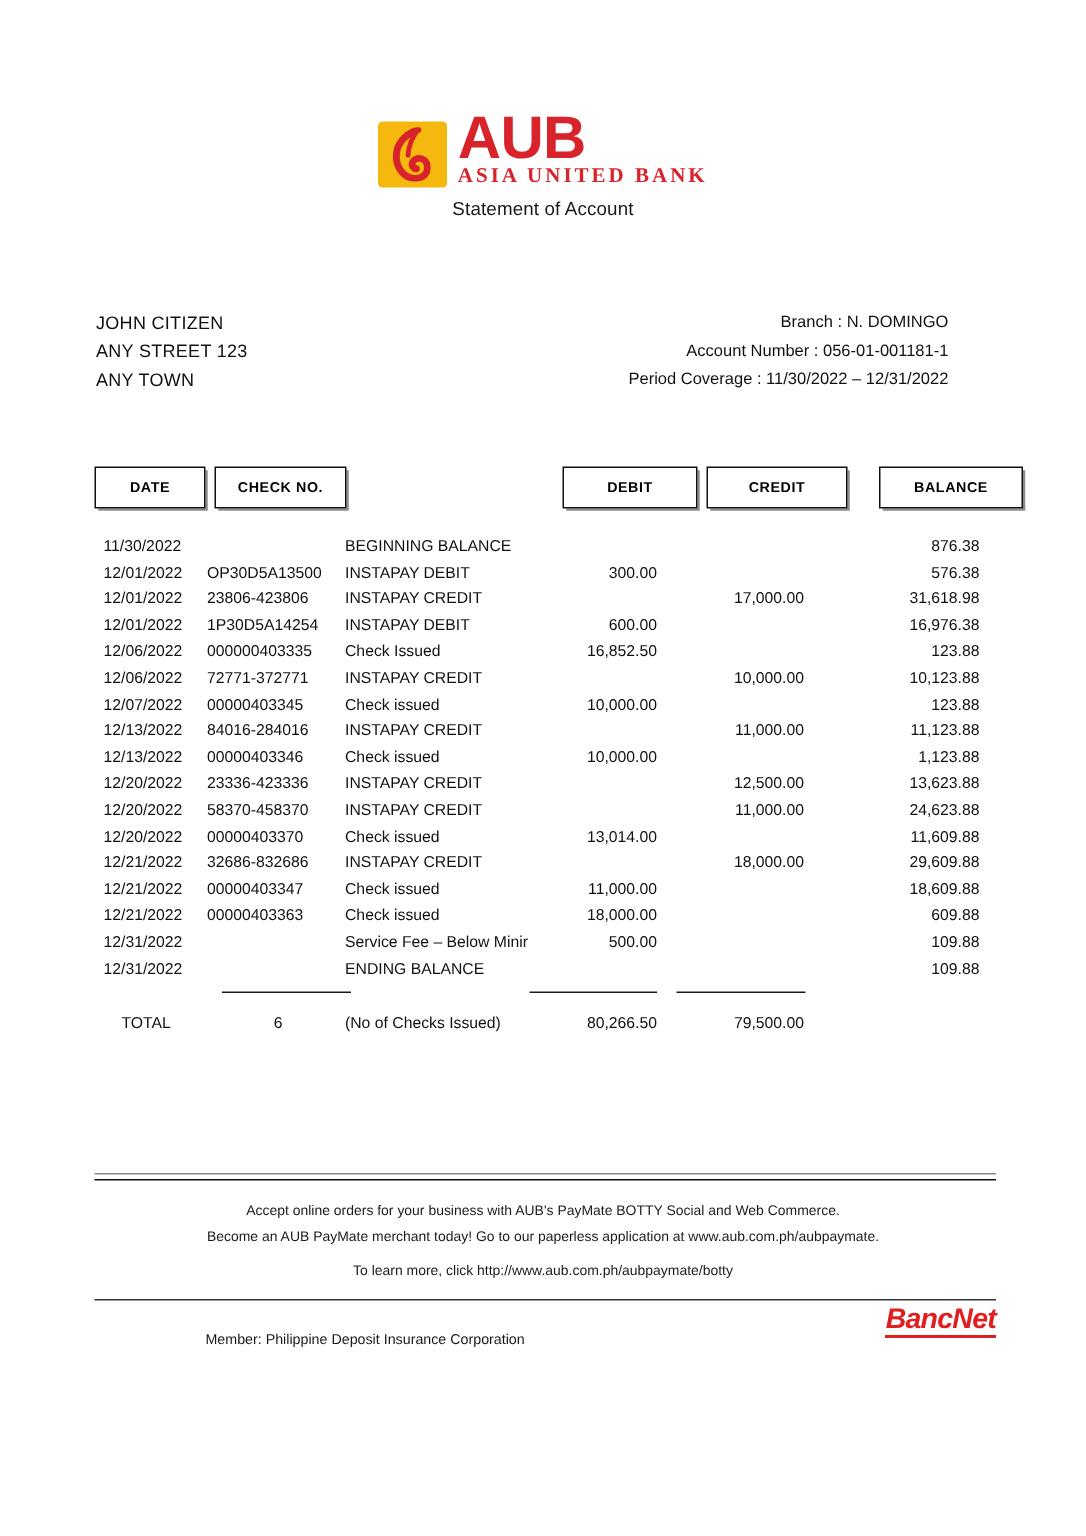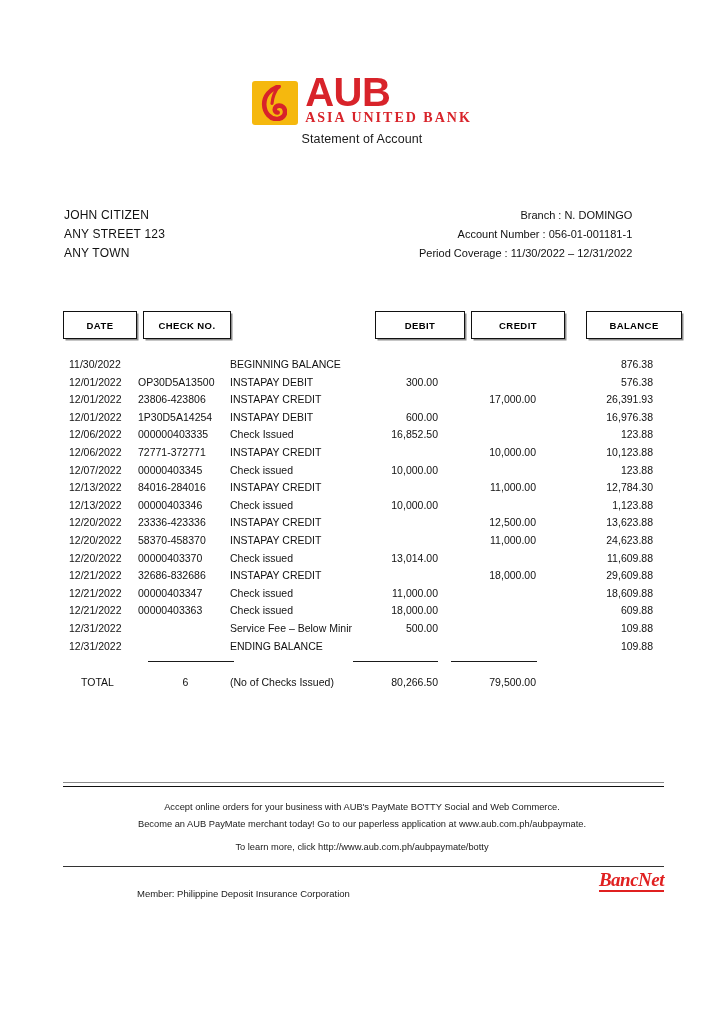--- a/index.html
+++ b/index.html
@@ -238,21 +238,21 @@
     font-size: 9.5px;
     color: #1a1a1a;
   }
   .bancnet {
     position: absolute;
     right: 60px;
     top: 870px;
     text-align: right;
   }
   .bancnet .bn-text {
-    font-family: Liberation Serif, serif;
+    font-family: Liberation Sans, sans-serif;
     font-style: italic;
     font-weight: bold;
     font-size: 19px;
     color: #E02020;
     letter-spacing: -0.5px;
     display: block;
     line-height: 20px;
   }
   .bancnet .bn-rule {
     display: block;
@@ -331,21 +331,21 @@
         <span class="c-debit">300.00</span>
         <span class="c-credit"></span>
         <span class="c-bal">576.38</span>
       </div>
       <div class="row">
         <span class="c-date">12/01/2022</span>
         <span class="c-check">23806-423806</span>
         <span class="c-desc">INSTAPAY CREDIT</span>
         <span class="c-debit"></span>
         <span class="c-credit">17,000.00</span>
-        <span class="c-bal">26,391.93</span>
+        <span class="c-bal">31,618.98</span>
       </div>
       <div class="row">
         <span class="c-date">12/01/2022</span>
         <span class="c-check">1P30D5A14254</span>
         <span class="c-desc">INSTAPAY DEBIT</span>
         <span class="c-debit">600.00</span>
         <span class="c-credit"></span>
         <span class="c-bal">16,976.38</span>
       </div>
       <div class="row">
@@ -371,21 +371,21 @@
         <span class="c-debit">10,000.00</span>
         <span class="c-credit"></span>
         <span class="c-bal">123.88</span>
       </div>
       <div class="row">
         <span class="c-date">12/13/2022</span>
         <span class="c-check">84016-284016</span>
         <span class="c-desc">INSTAPAY CREDIT</span>
         <span class="c-debit"></span>
         <span class="c-credit">11,000.00</span>
-        <span class="c-bal">12,784.30</span>
+        <span class="c-bal">11,123.88</span>
       </div>
       <div class="row">
         <span class="c-date">12/13/2022</span>
         <span class="c-check">00000403346</span>
         <span class="c-desc">Check issued</span>
         <span class="c-debit">10,000.00</span>
         <span class="c-credit"></span>
         <span class="c-bal">1,123.88</span>
       </div>
       <div class="row">

